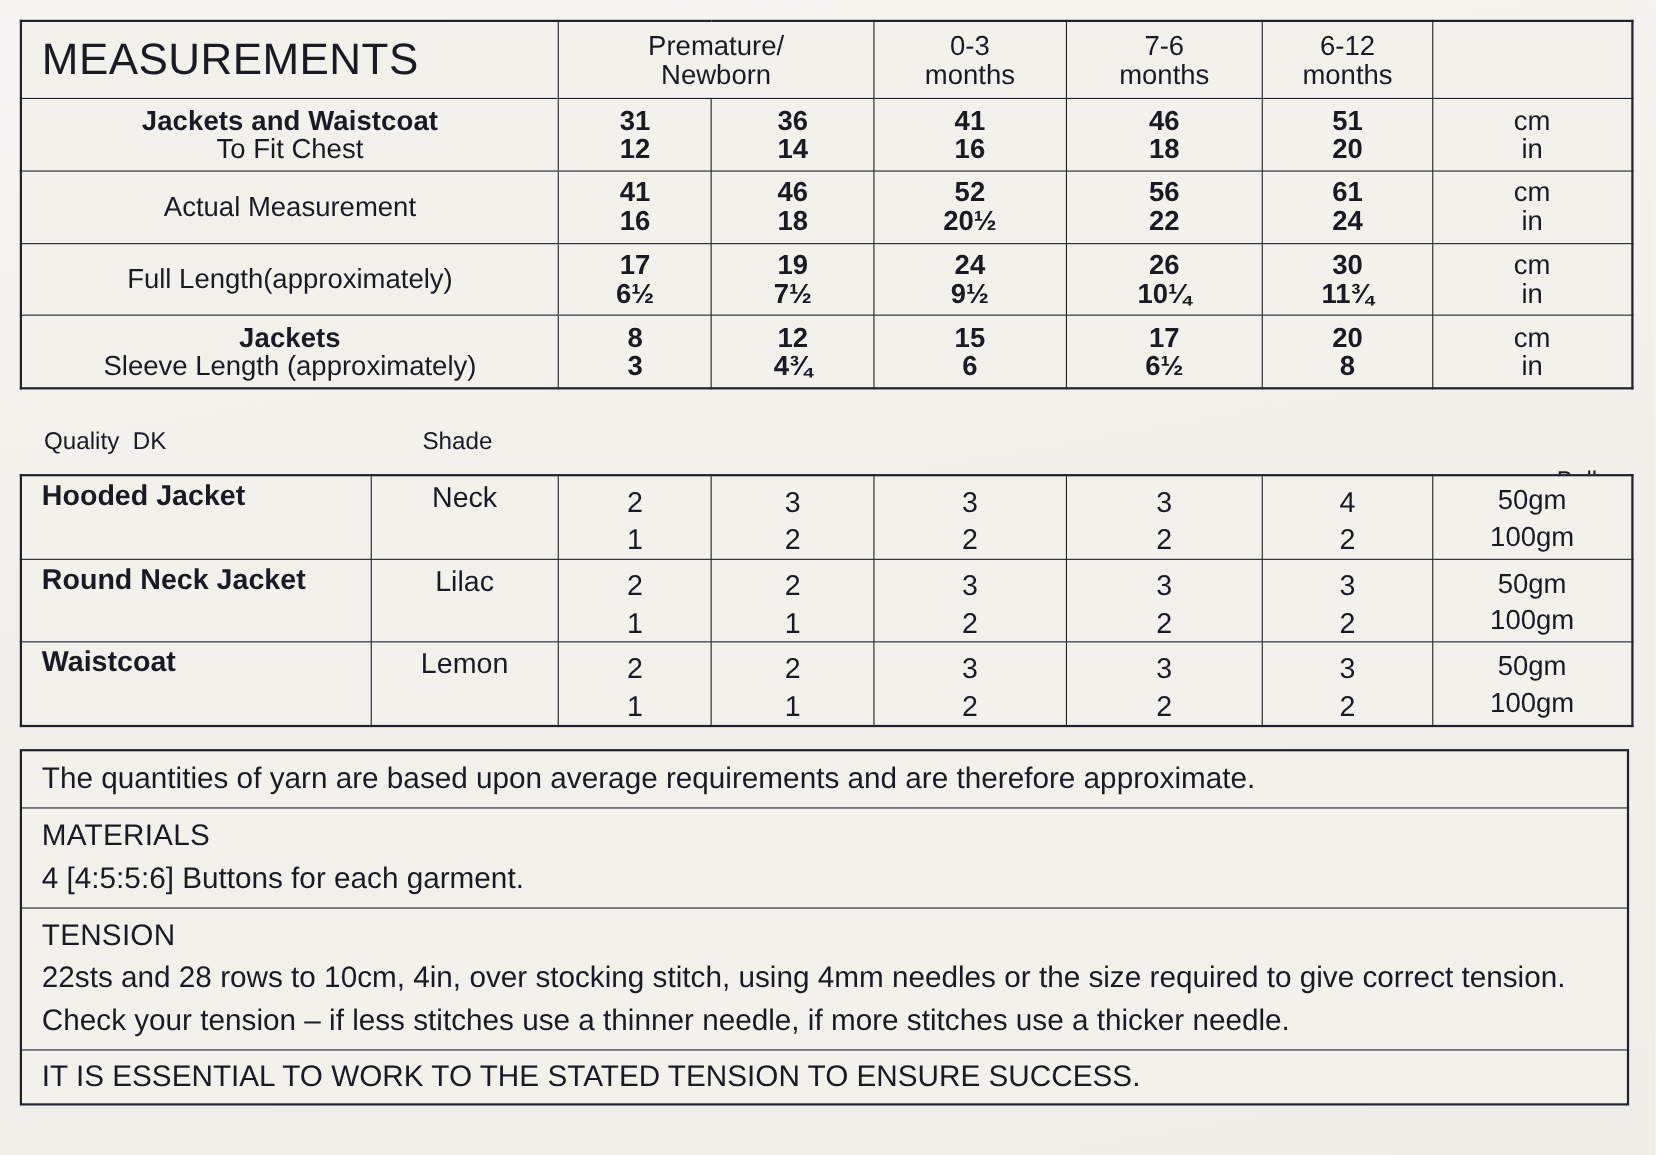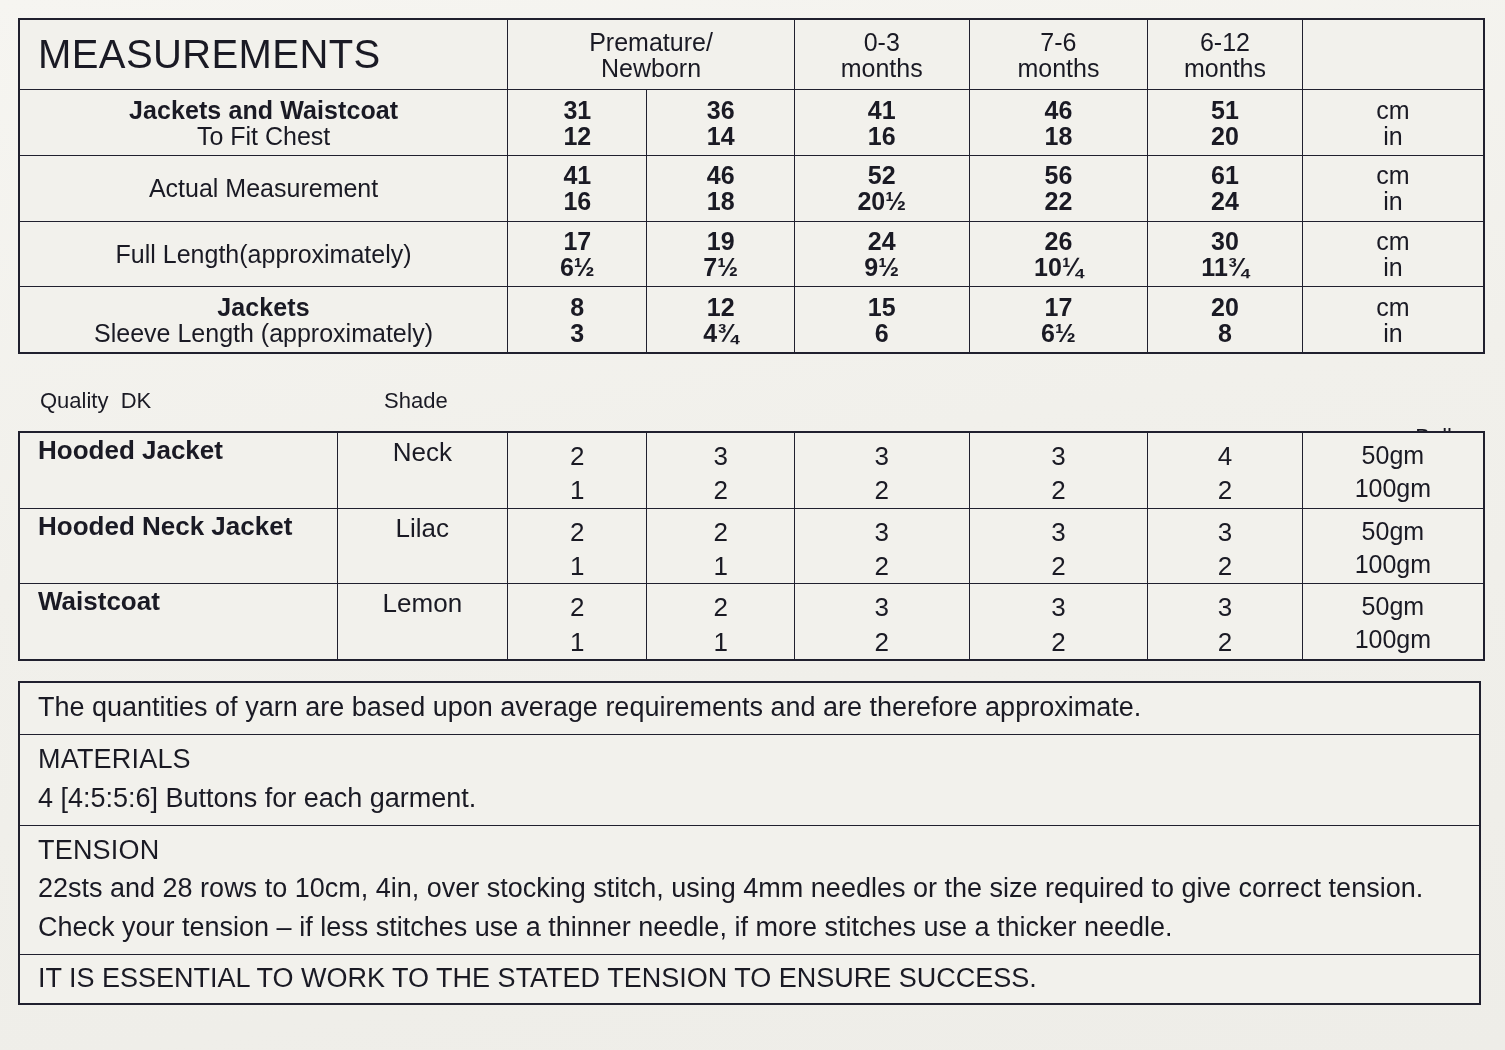--- a/index.html
+++ b/index.html
@@ -288,21 +288,21 @@
         <td class="qty">3
 2</td>
         <td class="qty">3
 2</td>
         <td class="qty">4
 2</td>
         <td class="weight">50gm
 100gm</td>
       </tr>
       <tr>
-        <td class="garment">Hooded Neck Jacket</td>
+        <td class="garment">Round Neck Jacket</td>
         <td class="shade">Lilac</td>
         <td class="qty">2
 1</td>
         <td class="qty">2
 1</td>
         <td class="qty">3
 2</td>
         <td class="qty">3
 2</td>
         <td class="qty">3

